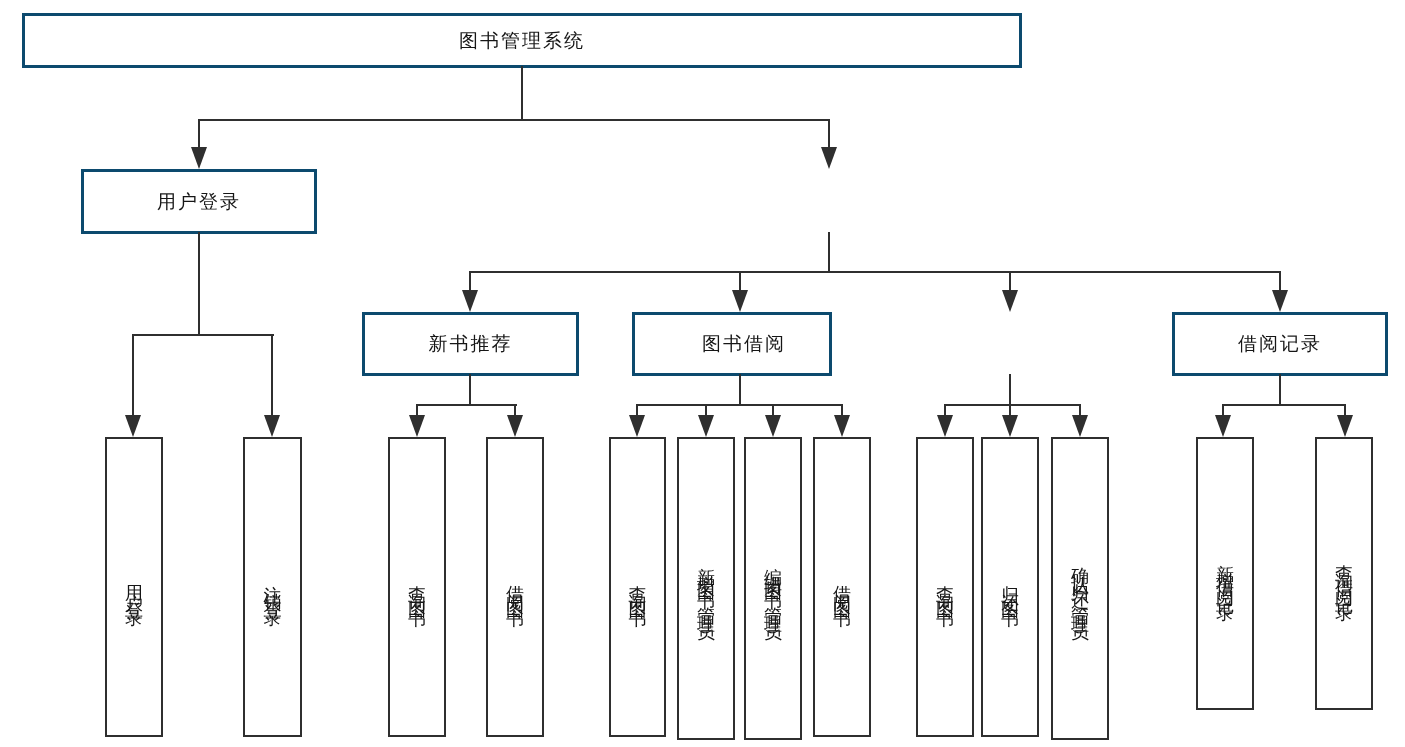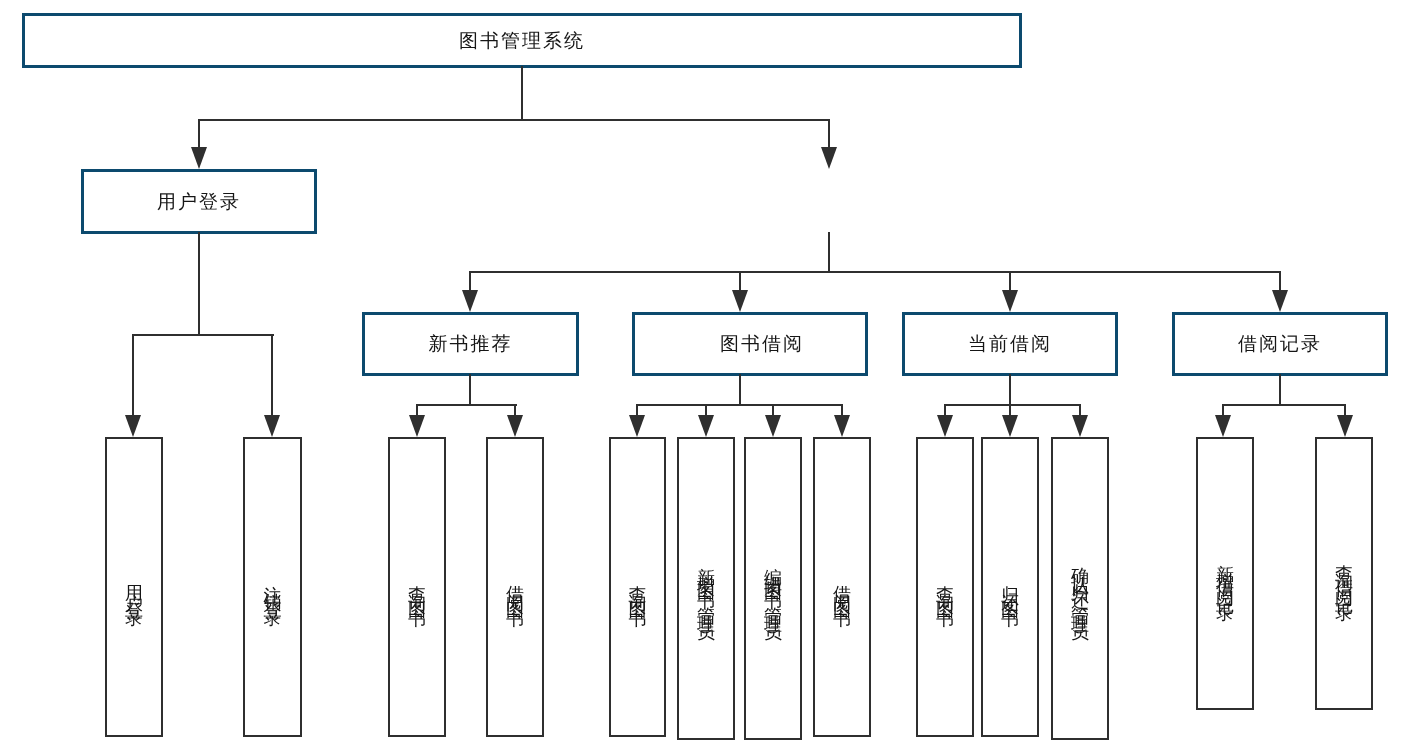--- a/index.html
+++ b/index.html
@@ -66,27 +66,24 @@
 
   <div class="hbox" style="left:81px;top:169px;width:236px;height:65px;">
     <span class="lbl">用户登录</span>
   </div>
 
 
   <div class="hbox" style="left:362px;top:312px;width:217px;height:64px;">
     <span class="lbl">新书推荐</span>
   </div>
 
-  <div class="hbox" style="left:632px;top:312px;width:236px;height:64px;padding-left:24px;">
+  <div class="hbox" style="left:632px;top:312px;width:200px;height:64px;padding-left:24px;">
     <span class="lbl">图书借阅</span>
   </div>
 
-  <div class="hbox" style="left:902px;top:312px;width:216px;height:64px;">
-    <span class="lbl">当前借阅</span>
-  </div>
 
   <div class="hbox" style="left:1172px;top:312px;width:216px;height:64px;">
     <span class="lbl">借阅记录</span>
   </div>
 
   <div class="leaf" style="left:105px;top:437px;width:58px;height:300px;">
     <span class="vlbl">用户登录</span>
   </div>
 
   <div class="leaf" style="left:243px;top:437px;width:59px;height:300px;">

